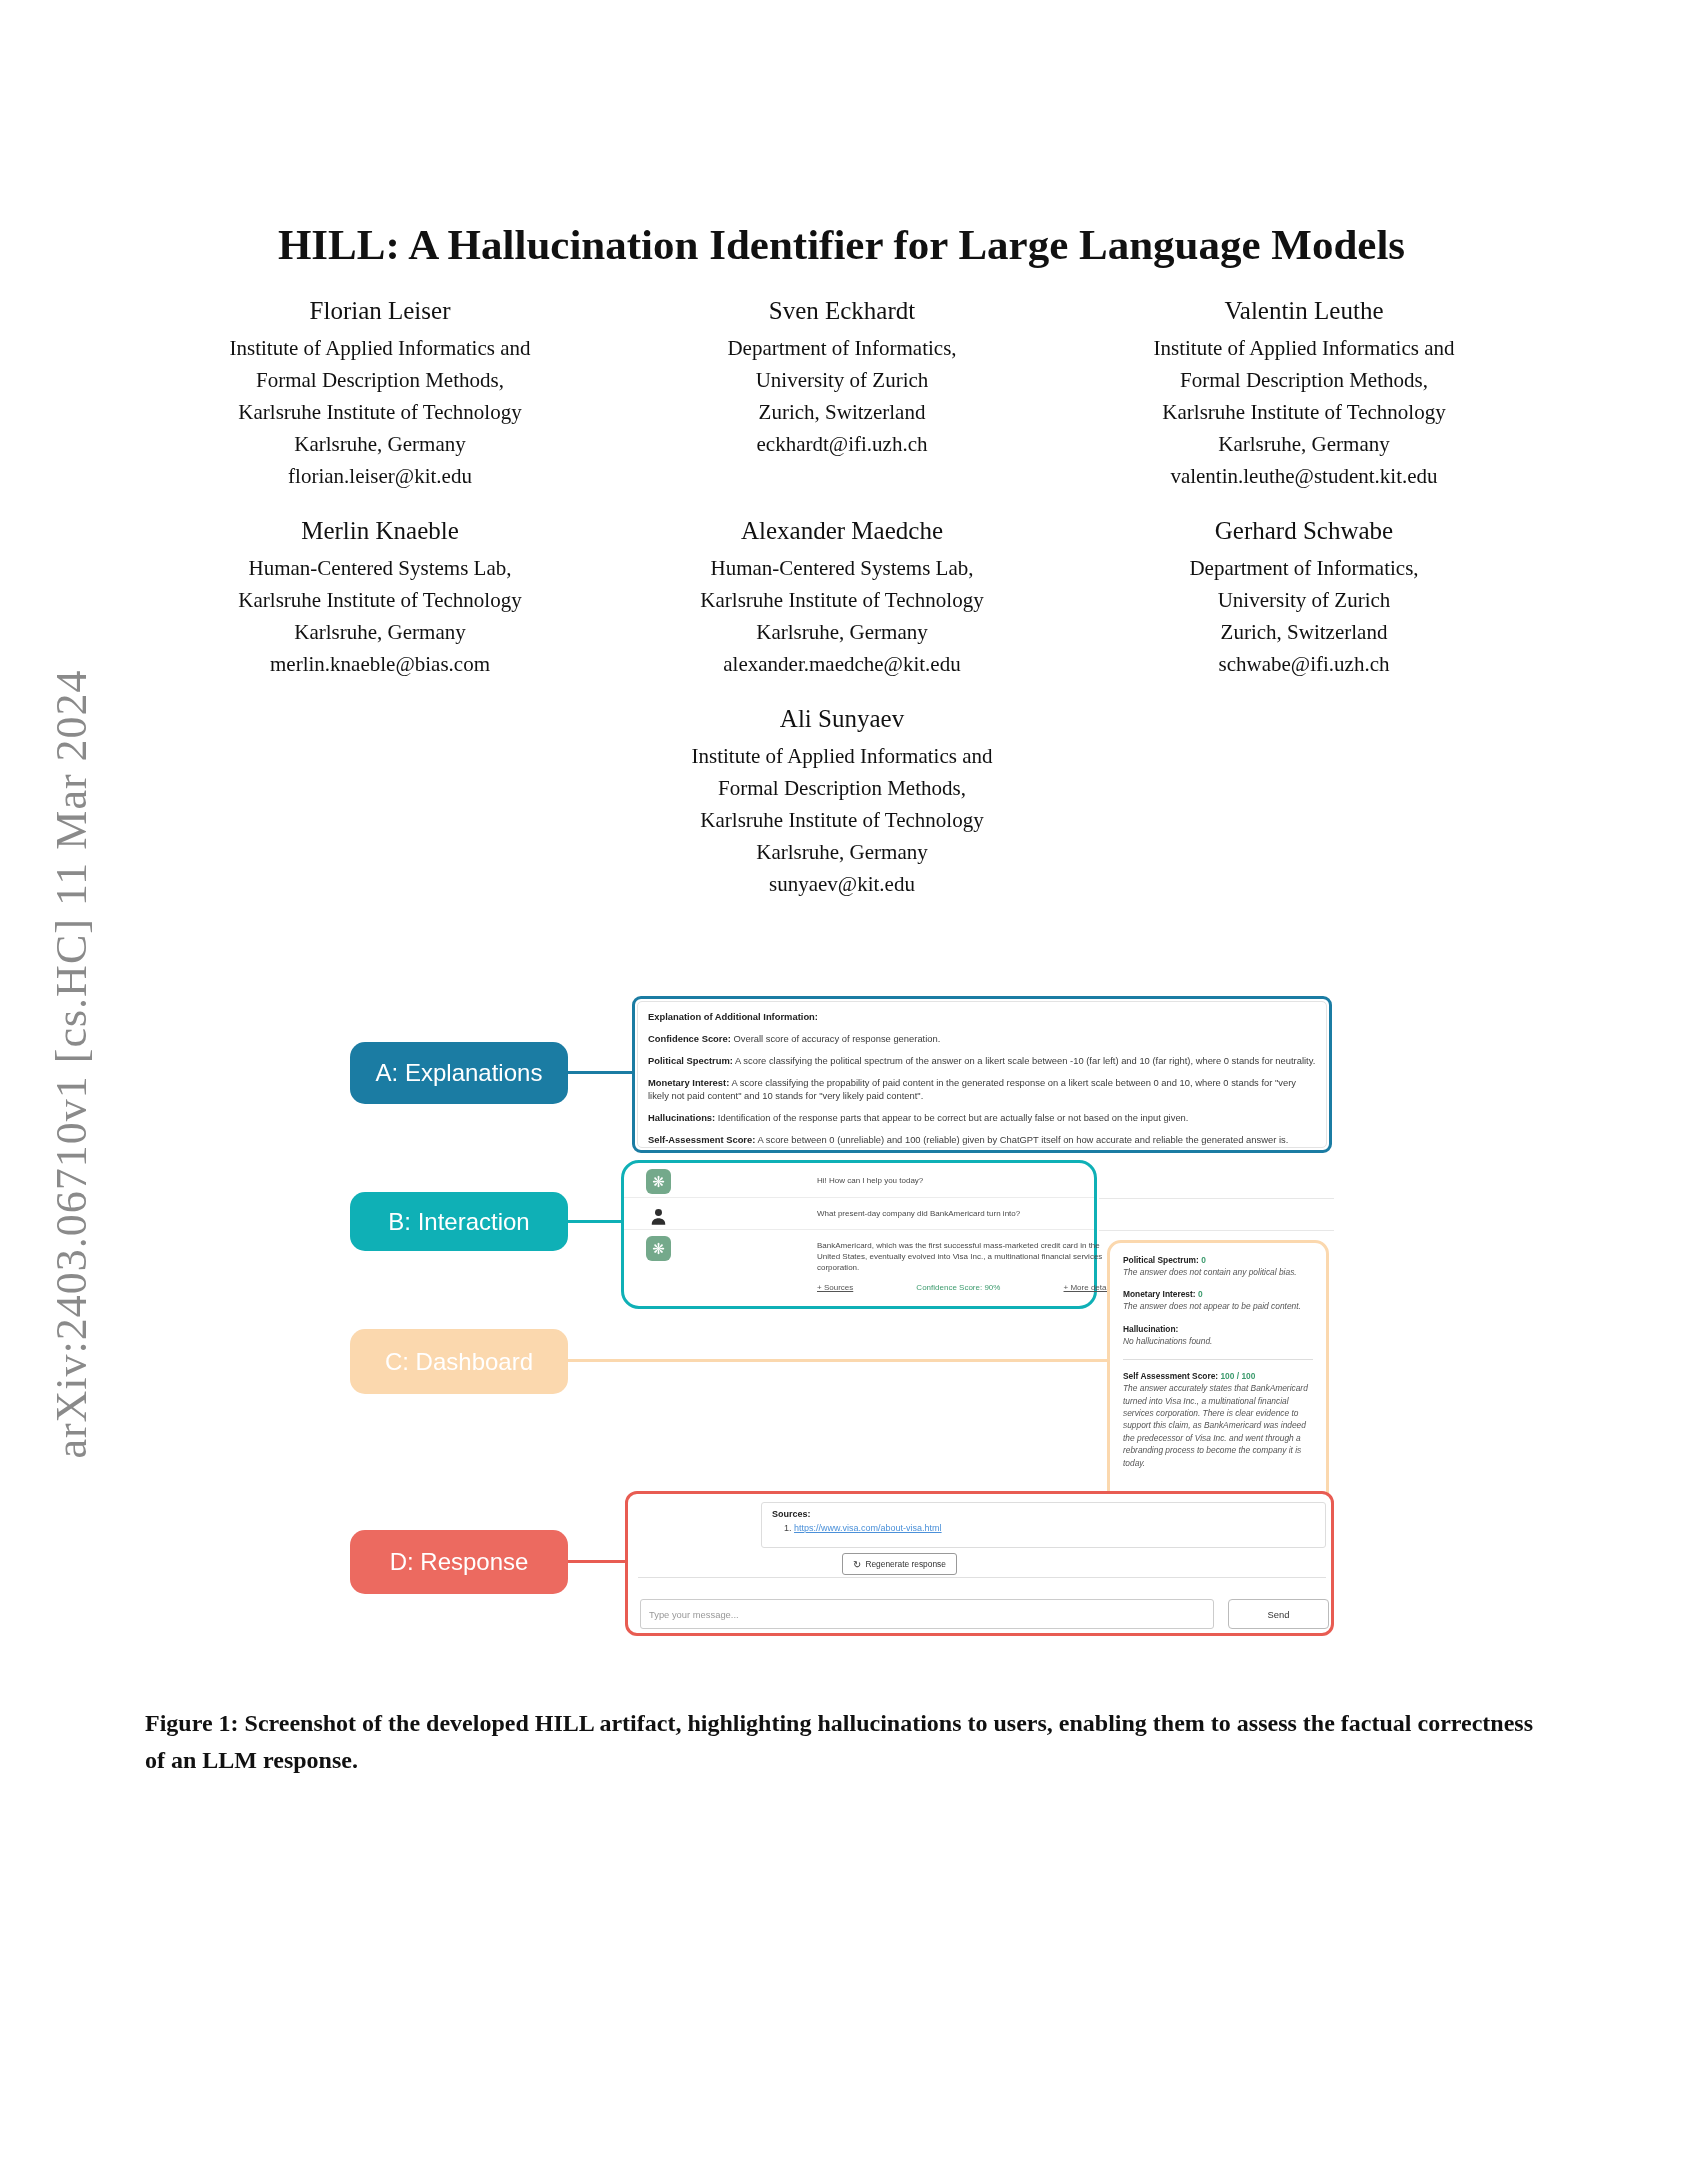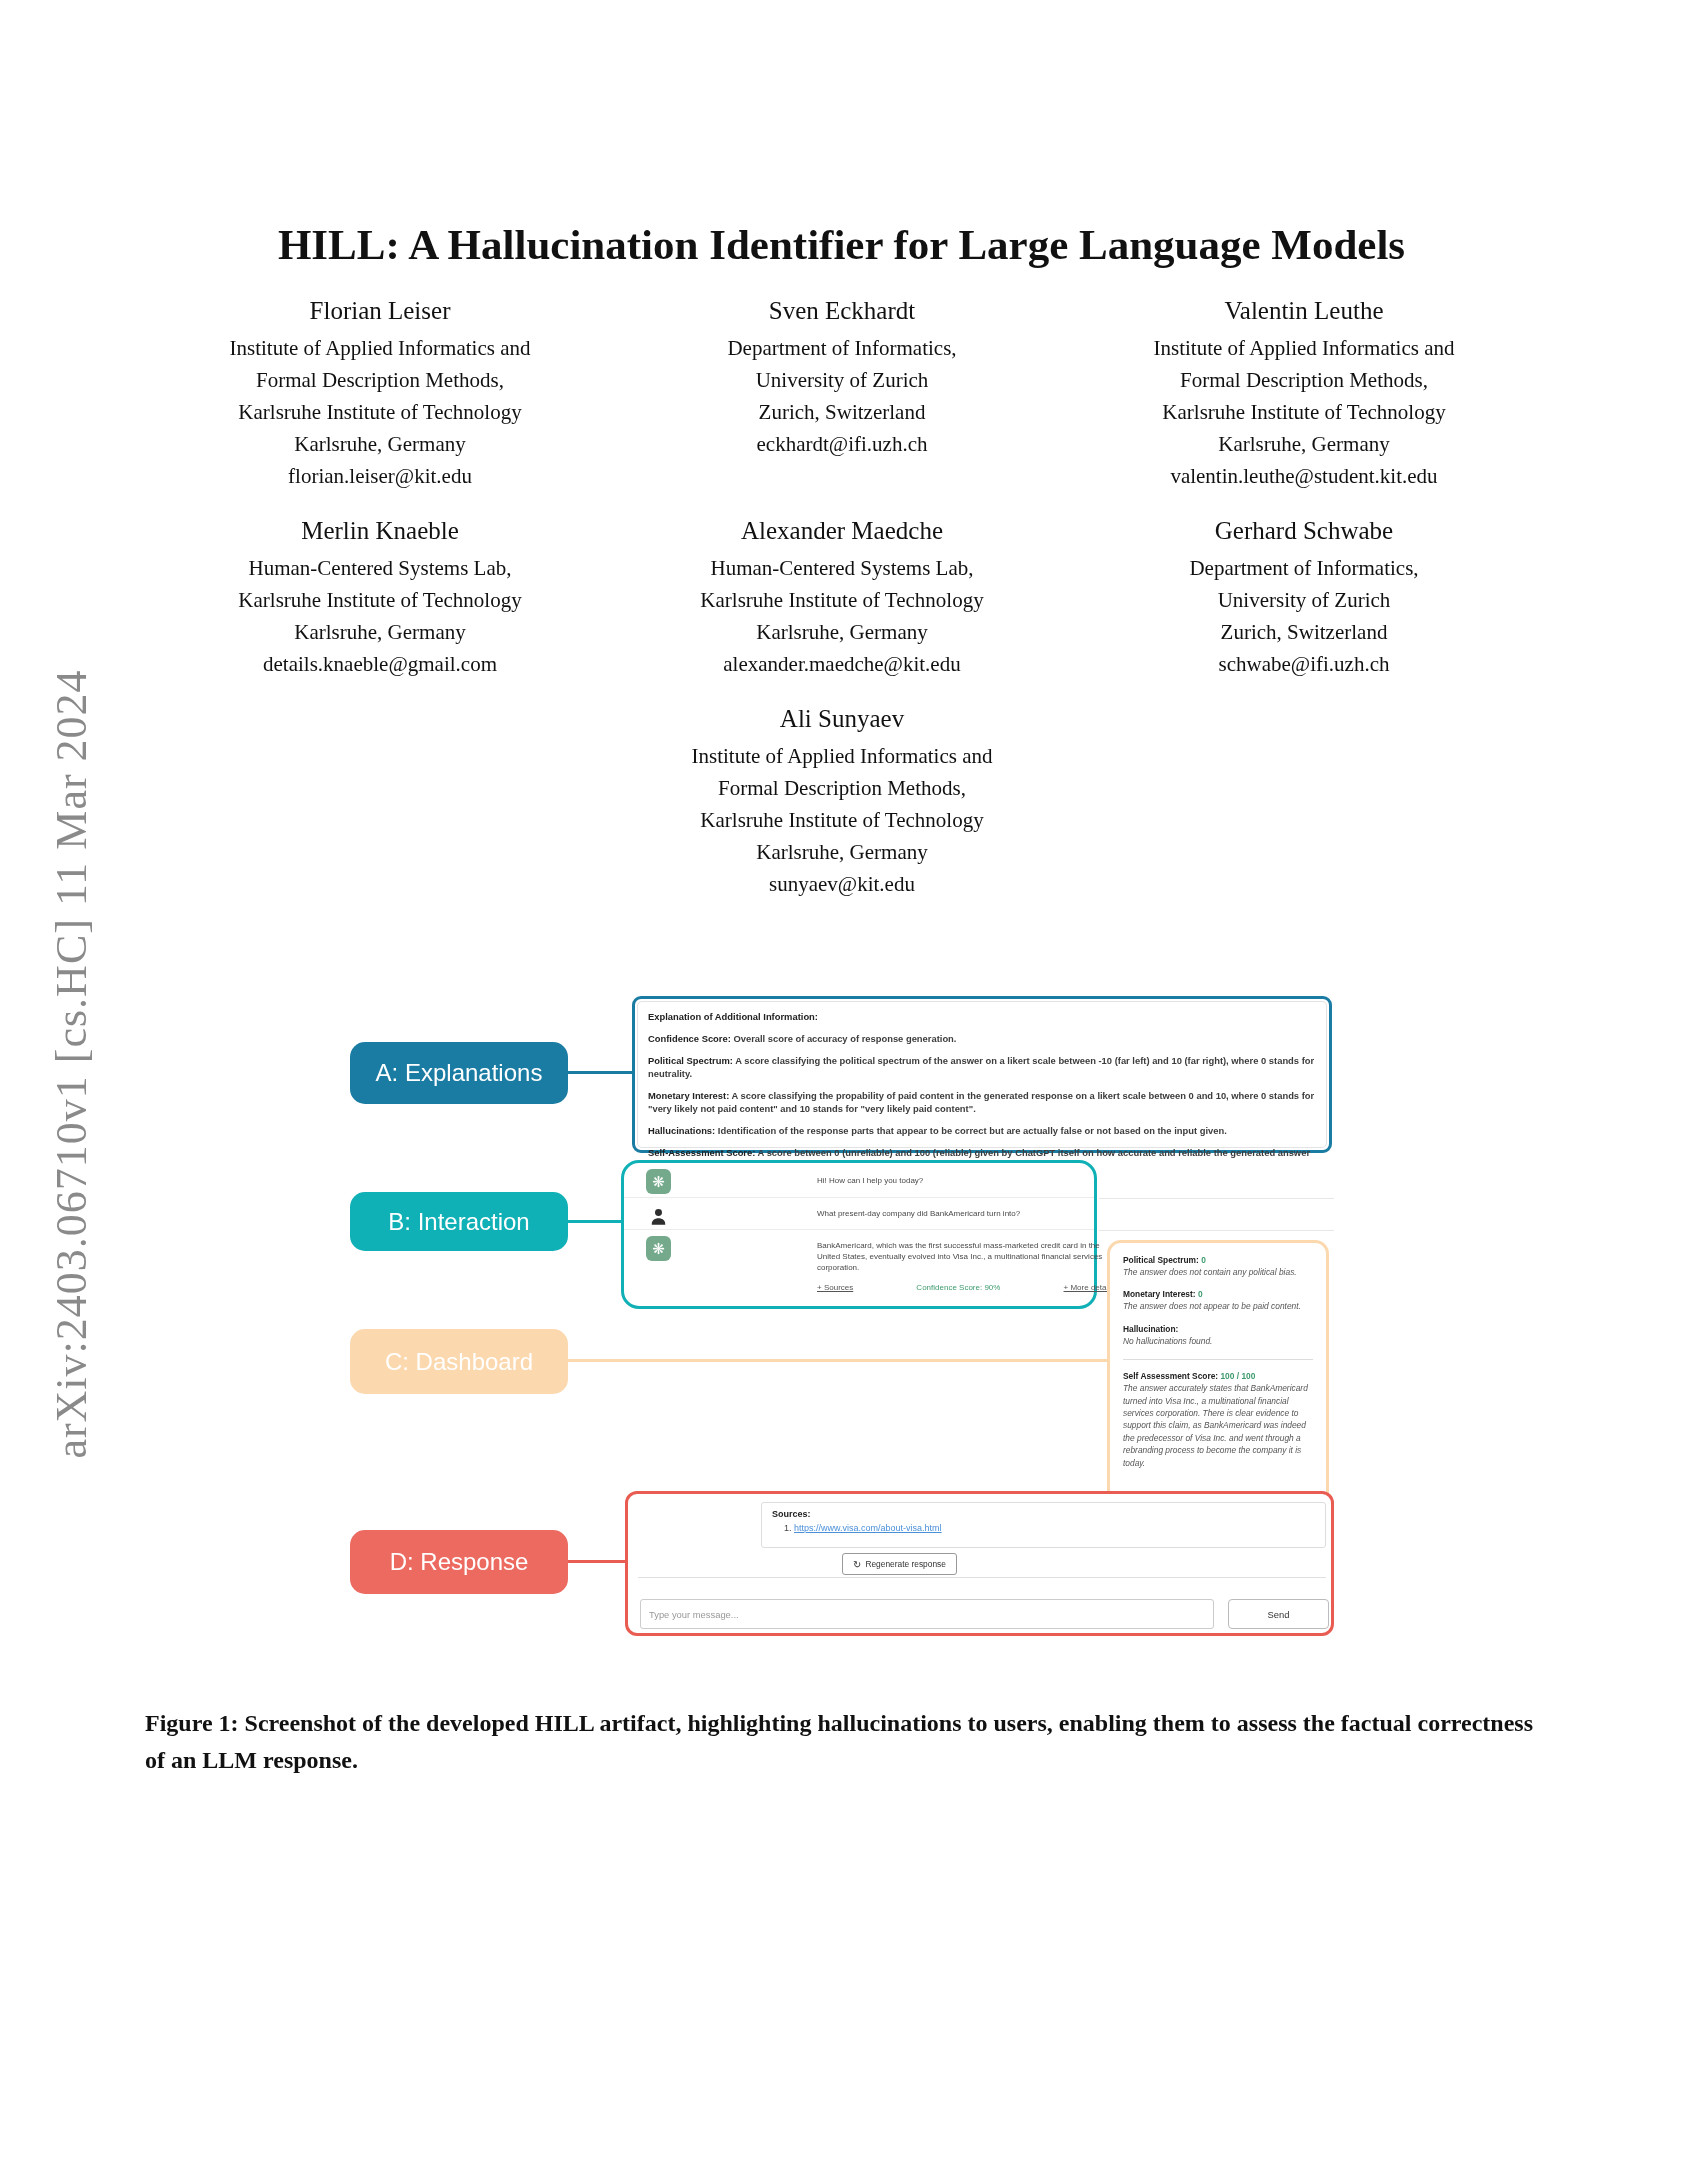--- a/index.html
+++ b/index.html
@@ -51,21 +51,21 @@
   .conn-c { left:231px; top:369px; width:540px; background:var(--c-c,#fbd8ae); }
   .conn-d { left:231px; top:570px; width:59px;  background:var(--c-dborder,#e85c52); }
 
   
   .panel-a {
     position:absolute; left:295px; top:6px; width:700px; height:157px;
     border:3px solid var(--c-a,#1b7ca3); border-radius:9px; background:#fff;
   }
   .panel-a-inner {
     position:absolute; inset:2px; border:1px solid #e3e3e3; border-radius:5px;
-    padding:8px 10px; color:#3c3c3c;font-weight:bold;
+    padding:8px 10px; color:#3c3c3c;
   }
   .exp-line { font-size:9.4px; line-height:13px; margin-bottom:9px; }
   .exp-line b { color:#222; }
 
   
   .panel-b {
     position:absolute; left:284px; top:170px; width:476px; height:149px;
     border:3px solid var(--c-b,#0fb0b6); border-radius:18px; background:#fff;
   }
   .chat-row { position:relative; display:flex; align-items:flex-start; padding:6px 8px 5px 22px; }
@@ -171,21 +171,21 @@
       <div class="aline">valentin.leuthe@student.kit.edu</div>
     </div>
   </div>
 
   <div class="authors-row r2">
     <div class="author">
       <div class="name">Merlin Knaeble</div>
       <div class="aline">Human-Centered Systems Lab,</div>
       <div class="aline">Karlsruhe Institute of Technology</div>
       <div class="aline">Karlsruhe, Germany</div>
-      <div class="aline">details.knaeble@gmail.com</div>
+      <div class="aline">merlin.knaeble@bias.com</div>
     </div>
     <div class="author">
       <div class="name">Alexander Maedche</div>
       <div class="aline">Human-Centered Systems Lab,</div>
       <div class="aline">Karlsruhe Institute of Technology</div>
       <div class="aline">Karlsruhe, Germany</div>
       <div class="aline">alexander.maedche@kit.edu</div>
     </div>
     <div class="author">
       <div class="name">Gerhard Schwabe</div>

